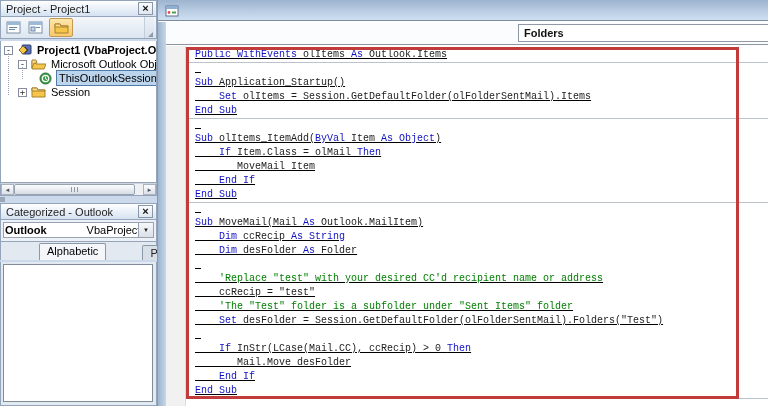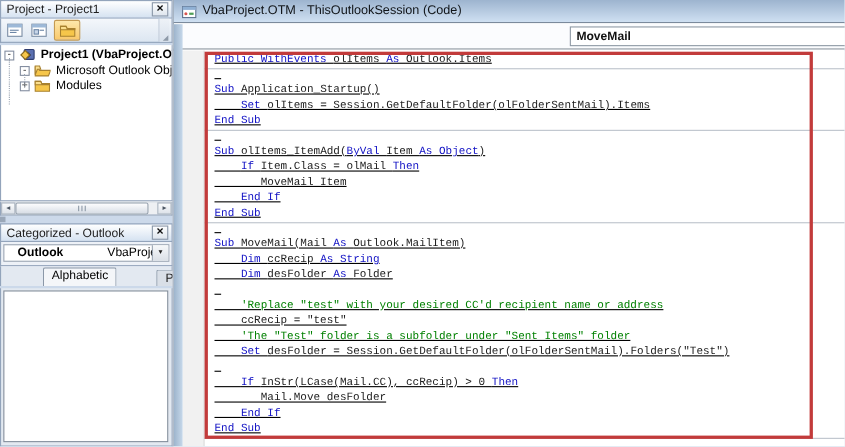--- a/index.html
+++ b/index.html
@@ -46,21 +46,21 @@
   .hs-grip { width:1px; height:5px; background:#8d99a7; }
   .hs-track { flex:1; }
 
   
   .splitter-tick { position:absolute; left:0; top:197px; width:5px; height:5px; background:#9aa7b8; }
 
   
   .props-panel { position:absolute; left:0; top:203px; width:157px; height:203px; }
   .obj-combo-row { height:22px; background:#edf1f7; border:1px solid #93a4bb; border-top:none; padding:2px; }
   .obj-combo { position:relative; height:16px; background:#fff; border:1px solid #98a3b2;
-    display:flex; align-items:center; padding-left:12px; font-size:11px; color:#000;gap:36px; }
+    display:flex; align-items:center; padding-left:1px; font-size:11px; color:#000;gap:36px; }
   .obj-combo .b { font-weight:bold; margin-right:4px; }
   .combo-arrow-btn { position:absolute; right:0; top:0; bottom:0; width:15px;
     border-left:1px solid #98a3b2; background:linear-gradient(#f6f8fa,#dbe0e7);
     display:flex; align-items:center; justify-content:center; font-size:6px; color:#222; }
   .props-tabs { height:18px; display:flex; align-items:flex-end; padding-left:3px; font-size:11px;
     background:#e3e9f1; border-left:1px solid #93a4bb; border-right:1px solid #93a4bb; }
   .tab { padding:1px 7px 2px; border:1px solid #8b98a8; border-bottom:none; margin-right:1px;
     border-radius:2px 2px 0 0; white-space:nowrap;margin-left:35px; }
   .tab.active { background:#f4f6f9; height:17px; z-index:2; position:relative; }
   .tab.inactive { background:#d9dfe7; height:15px; color:#222; }
@@ -144,29 +144,40 @@
         <div class="tree-row" style="padding-left: 17px;">
           <span class="expander">-</span>
           <span class="tree-icon">
             <svg width="15" height="12" viewBox="0 0 15 12">
               <path d="M1 3 L1 11 L13 11 L15 6 L5 6 L4 4 Z" fill="#f6c64a" stroke="#a8812f"></path>
               <path d="M1 3 L1 10 L3 5 L6 5 L5 2 L1 2 Z" fill="#fbdf8e" stroke="#a8812f"></path>
             </svg>
           </span>
           <span class="tree-label">Microsoft Outlook Object</span>
         </div>
+        <div class="tree-row" style="padding-left: 31px;">
+          <span class="expander-ph"></span>
+          <span class="tree-icon">
+            <svg width="13" height="13" viewBox="0 0 13 13">
+              <circle cx="6.5" cy="6.5" r="5.5" fill="#3f9e4d" stroke="#1f6e2d"></circle>
+              <circle cx="6.5" cy="6.5" r="3.2" fill="none" stroke="#fff" stroke-width="1.2"></circle>
+              <path d="M6.5 4.5 L6.5 6.8 L8.2 7.6" stroke="#fff" stroke-width="1" fill="none"></path>
+            </svg>
+          </span>
+          <span class="tree-label selected">ThisOutlookSession</span>
+        </div>
         <div class="tree-row" style="padding-left: 17px;">
           <span class="expander">+</span>
           <span class="tree-icon">
             <svg width="15" height="12" viewBox="0 0 15 12">
               <path d="M1 3 L1 11 L14 11 L14 4 L7 4 L6 2 L1 2 Z" fill="#f6c64a" stroke="#a8812f"></path>
               <path d="M1 5 L14 5 L14 4 L7 4 L6 2 L1 2 Z" fill="#fbdf8e" stroke="#a8812f"></path>
             </svg>
           </span>
-          <span class="tree-label">Modules</span>
+          <span class="tree-label">Session</span>
         </div>
       </div>
     <div class="p-hscroll">
       <span class="hs-arrow">◄</span>
       <span class="hs-thumb">
         <span class="hs-grip"></span>
           <span class="hs-grip"></span>
           <span class="hs-grip"></span>
       </span>
       <span class="hs-track"></span>
@@ -198,26 +209,25 @@
   </div>
 
   <div class="code-window">
     <div class="cw-titlebar">
       <svg width="14" height="13" viewBox="0 0 14 13">
           <rect x="1" y="2" width="12" height="10" fill="#fff" stroke="#5c708c"></rect>
           <rect x="1" y="2" width="12" height="3" fill="#8fb0d4"></rect>
           <circle cx="4" cy="8.5" r="1.4" fill="#d8544f"></circle>
           <rect x="7" y="7.5" width="4" height="2" fill="#4f9e57"></rect>
         </svg>
-      <span>VbaProject.OTM - ThisOutlookSession (Code)</span>
     </div>
 
     <div class="cw-comborow">
       <div class="cw-combo right">
-        <span>MoveMail</span>
+        <span>Folders</span>
       </div>
     </div>
 
     <div class="cw-codearea"></div>
     <div class="margin-bar"></div>
     <div class="frame-strip"></div>
     <div class="code-lines"><div class="code-line"><span style="color: rgb(17, 17, 196);">Public WithEvents </span><span style="color: rgb(28, 28, 28);">olItems </span><span style="color: rgb(17, 17, 196);">As </span><span style="color: rgb(28, 28, 28);">Outlook.Items</span></div><div class="code-line">&nbsp;</div><div class="code-line"><span style="color: rgb(17, 17, 196);">Sub </span><span style="color: rgb(28, 28, 28);">Application_Startup()</span></div><div class="code-line"><span style="color: rgb(28, 28, 28);">    </span><span style="color: rgb(17, 17, 196);">Set </span><span style="color: rgb(28, 28, 28);">olItems = Session.GetDefaultFolder(olFolderSentMail).Items</span></div><div class="code-line"><span style="color: rgb(17, 17, 196);">End Sub</span></div><div class="code-line">&nbsp;</div><div class="code-line"><span style="color: rgb(17, 17, 196);">Sub </span><span style="color: rgb(28, 28, 28);">olItems_ItemAdd(</span><span style="color: rgb(17, 17, 196);">ByVal </span><span style="color: rgb(28, 28, 28);">Item </span><span style="color: rgb(17, 17, 196);">As Object</span><span style="color: rgb(28, 28, 28);">)</span></div><div class="code-line"><span style="color: rgb(28, 28, 28);">    </span><span style="color: rgb(17, 17, 196);">If </span><span style="color: rgb(28, 28, 28);">Item.Class = olMail </span><span style="color: rgb(17, 17, 196);">Then</span></div><div class="code-line"><span style="color: rgb(28, 28, 28);">       MoveMail Item</span></div><div class="code-line"><span style="color: rgb(28, 28, 28);">    </span><span style="color: rgb(17, 17, 196);">End If</span></div><div class="code-line"><span style="color: rgb(17, 17, 196);">End Sub</span></div><div class="code-line">&nbsp;</div><div class="code-line"><span style="color: rgb(17, 17, 196);">Sub </span><span style="color: rgb(28, 28, 28);">MoveMail(Mail </span><span style="color: rgb(17, 17, 196);">As </span><span style="color: rgb(28, 28, 28);">Outlook.MailItem)</span></div><div class="code-line"><span style="color: rgb(28, 28, 28);">    </span><span style="color: rgb(17, 17, 196);">Dim </span><span style="color: rgb(28, 28, 28);">ccRecip </span><span style="color: rgb(17, 17, 196);">As String</span></div><div class="code-line"><span style="color: rgb(28, 28, 28);">    </span><span style="color: rgb(17, 17, 196);">Dim </span><span style="color: rgb(28, 28, 28);">desFolder </span><span style="color: rgb(17, 17, 196);">As </span><span style="color: rgb(28, 28, 28);">Folder</span></div><div class="code-line">&nbsp;</div><div class="code-line"><span style="color: rgb(0, 128, 0);">    'Replace "test" with your desired CC'd recipient name or address</span></div><div class="code-line"><span style="color: rgb(28, 28, 28);">    ccRecip = "test"</span></div><div class="code-line"><span style="color: rgb(0, 128, 0);">    'The "Test" folder is a subfolder under "Sent Items" folder</span></div><div class="code-line"><span style="color: rgb(28, 28, 28);">    </span><span style="color: rgb(17, 17, 196);">Set </span><span style="color: rgb(28, 28, 28);">desFolder = Session.GetDefaultFolder(olFolderSentMail).Folders("Test")</span></div><div class="code-line">&nbsp;</div><div class="code-line"><span style="color: rgb(28, 28, 28);">    </span><span style="color: rgb(17, 17, 196);">If </span><span style="color: rgb(28, 28, 28);">InStr(LCase(Mail.CC), ccRecip) &gt; 0 </span><span style="color: rgb(17, 17, 196);">Then</span></div><div class="code-line"><span style="color: rgb(28, 28, 28);">       Mail.Move desFolder</span></div><div class="code-line"><span style="color: rgb(28, 28, 28);">    </span><span style="color: rgb(17, 17, 196);">End If</span></div><div class="code-line"><span style="color: rgb(17, 17, 196);">End Sub</span></div></div>
     <div class="annotation-rect" style="border-color: rgb(194, 59, 59);"></div>
   <div class="proc-sep" style="top: 62px;"></div>
       <div class="proc-sep" style="top: 118px;"></div>

